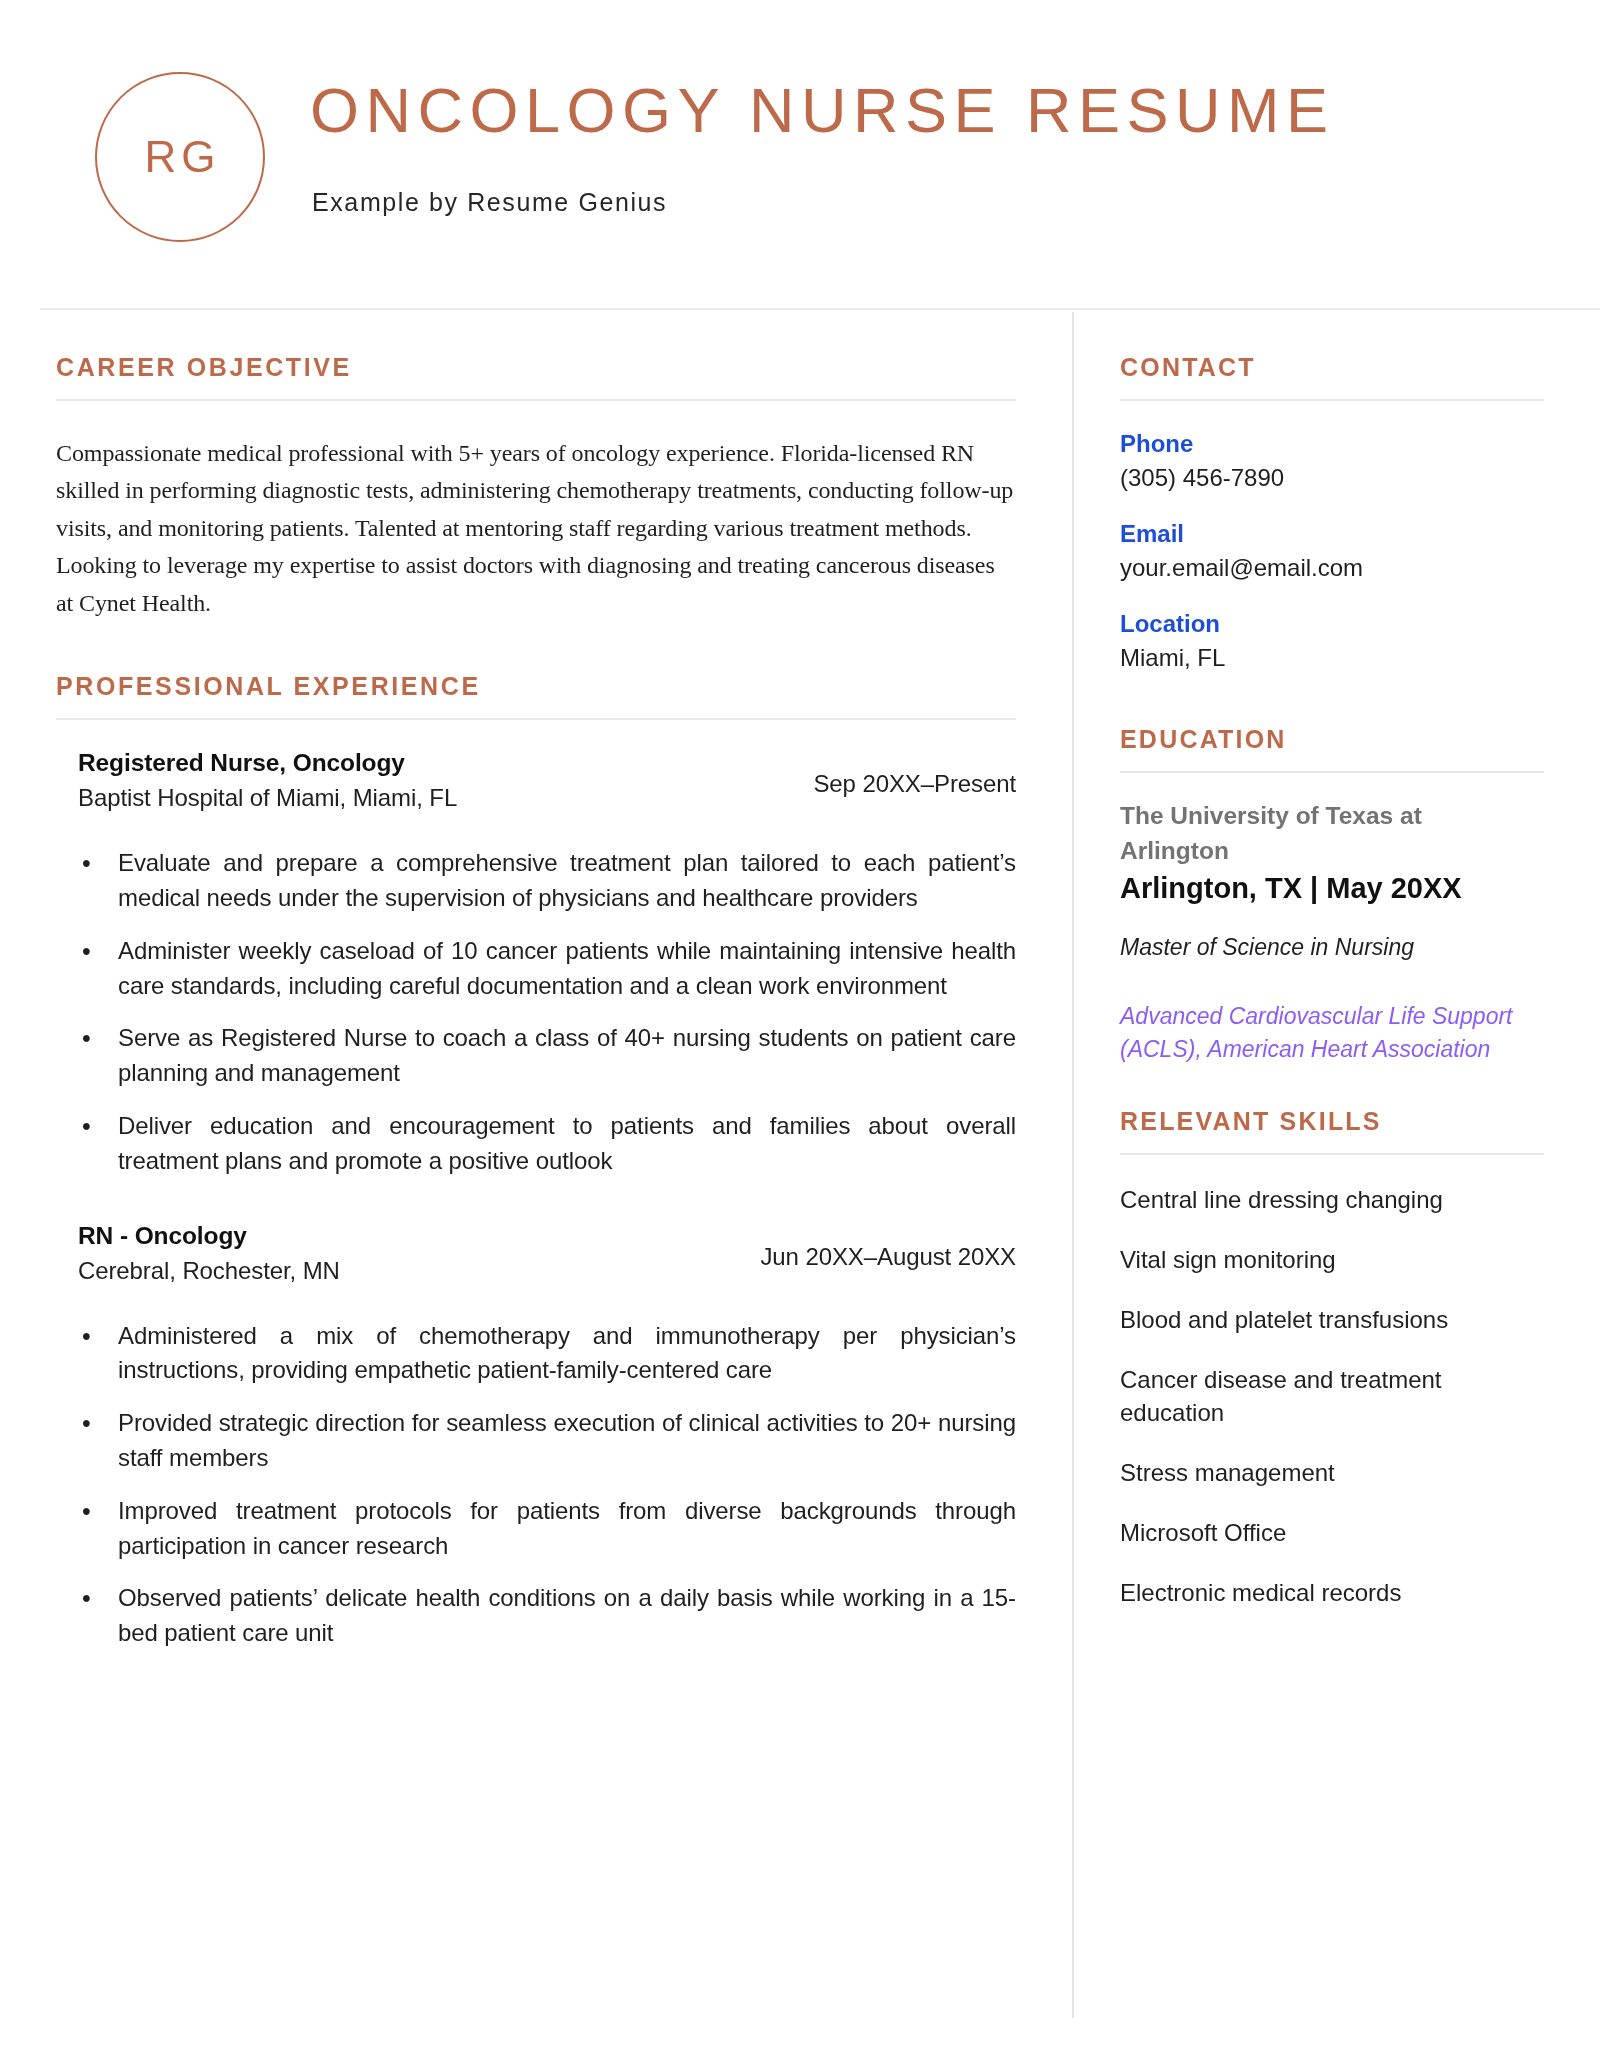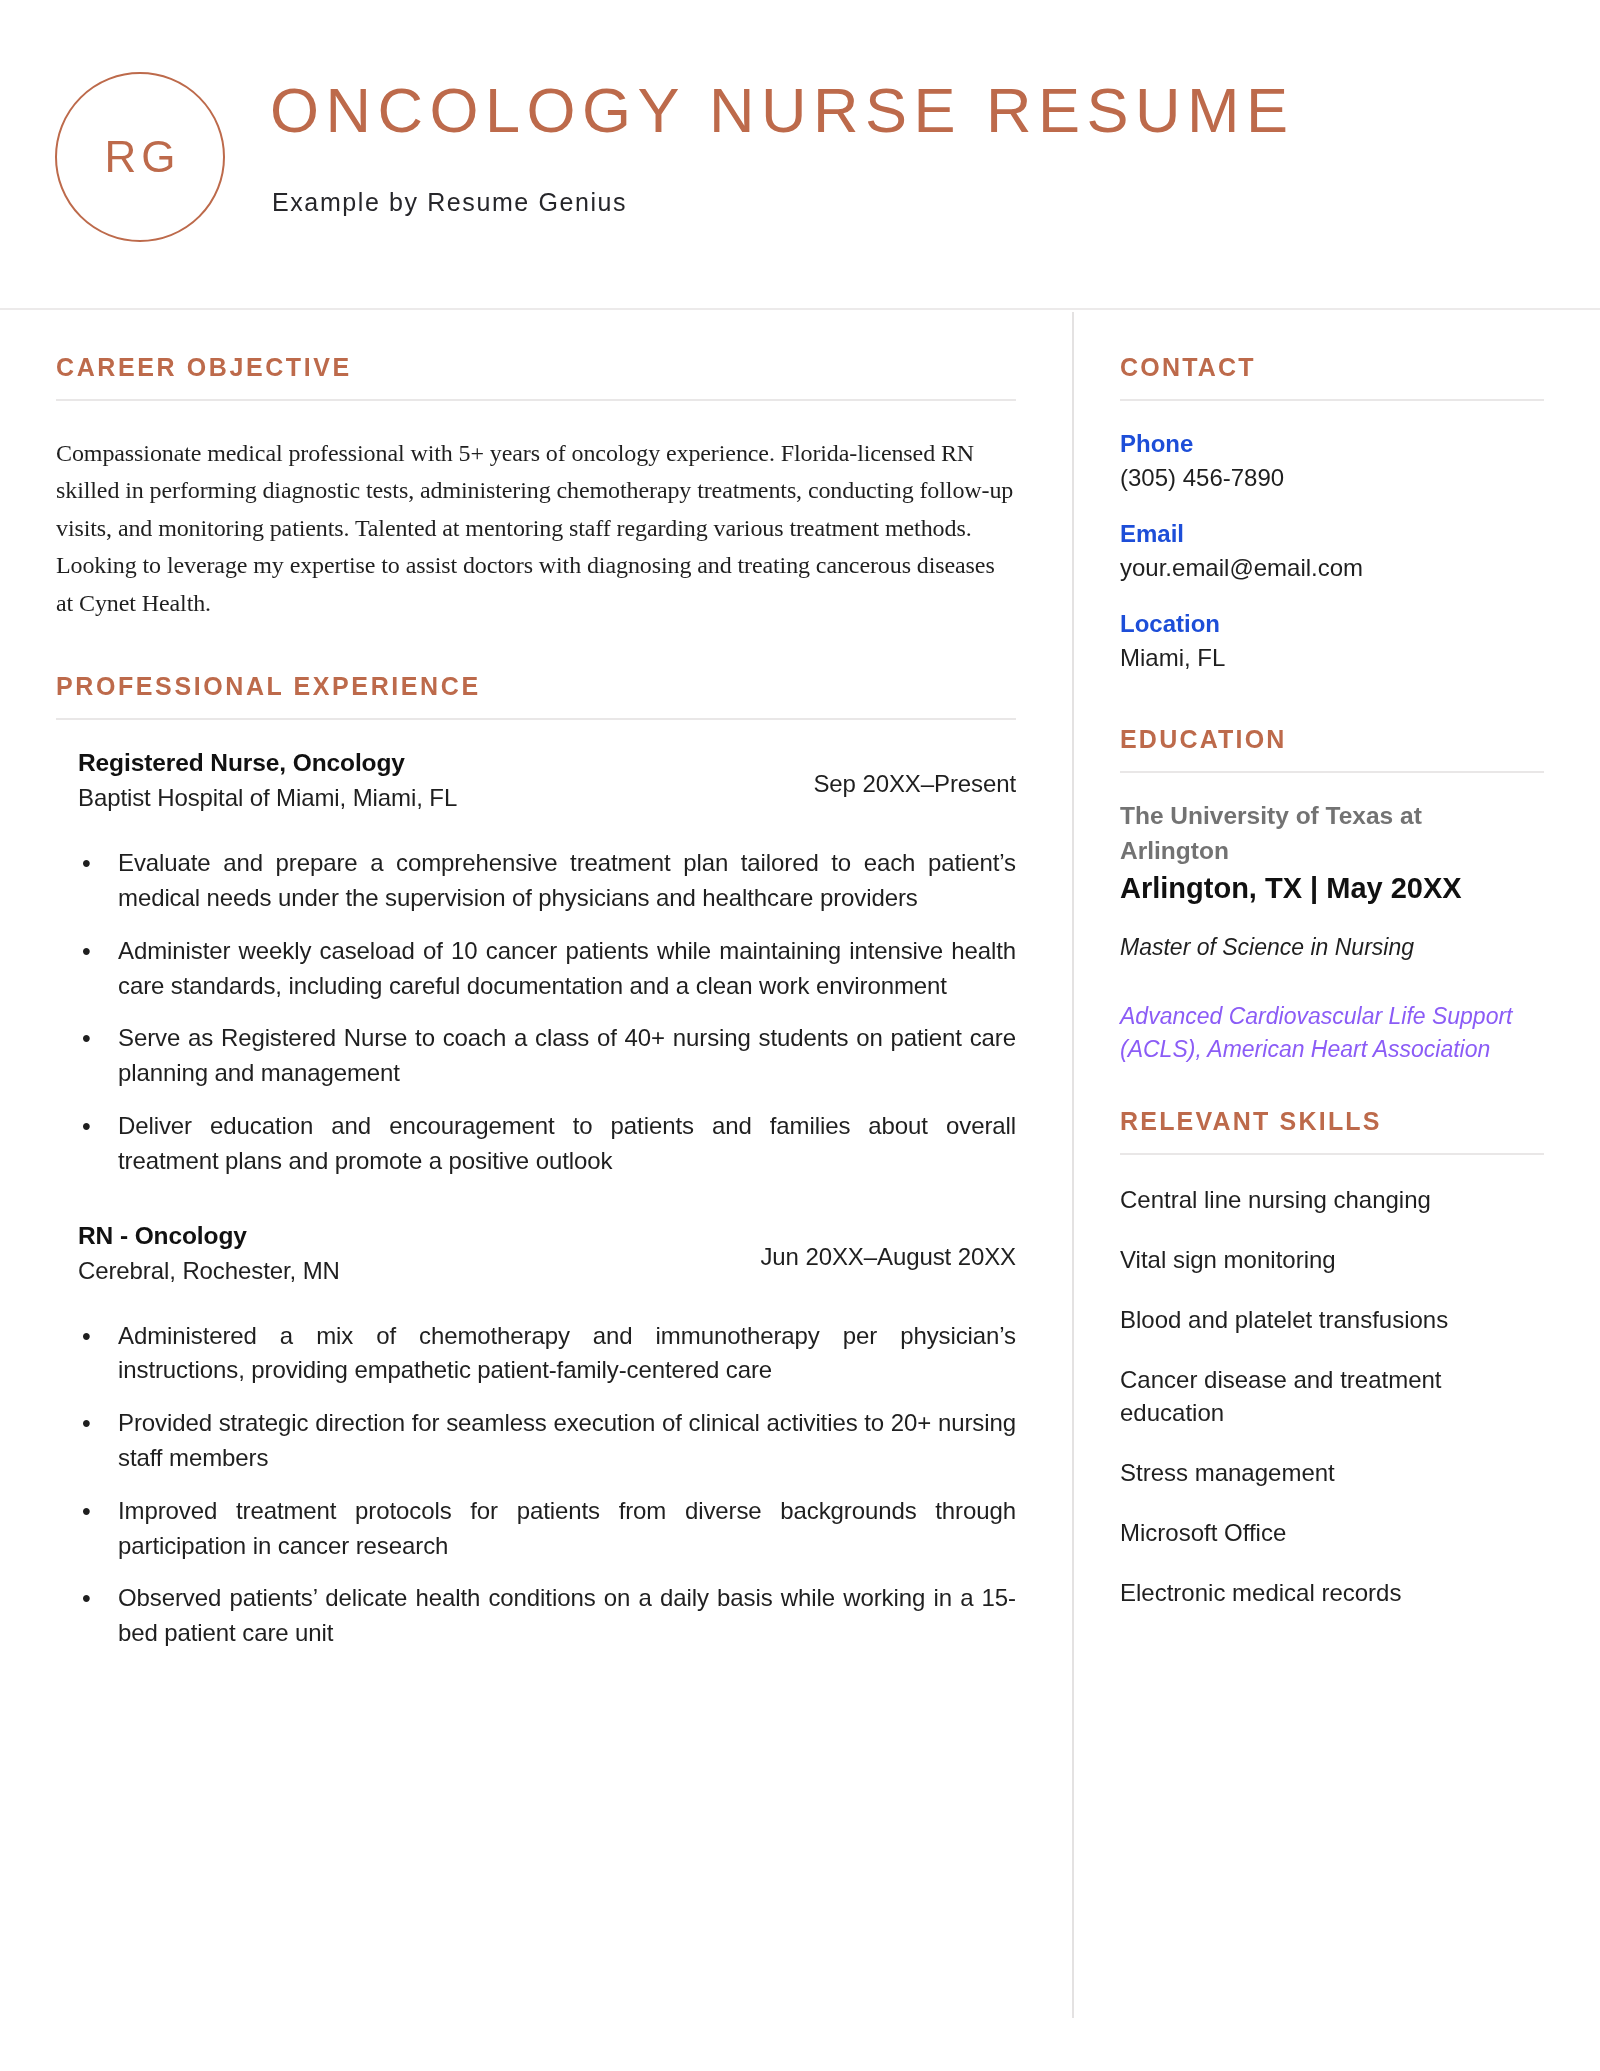--- a/index.html
+++ b/index.html
@@ -15,20 +15,21 @@
     color: #1c1c1c;
     position: relative;
     overflow: hidden;
   }
 
   .page {
     width: 1600px;
     height: 1925px;
     position: relative;
     background: #ffffff;
+    padding-left: 40px;
   }
 
   
   .header {
     position: relative;
     height: 310px;
     padding: 0;
   }
 
   .logo-circle {
@@ -392,21 +393,21 @@
           <div class="edu-cert">Advanced Cardiovascular Life Support (ACLS), American Heart Association</div>
         </div>
       </div>
 
       <div class="gap-40"></div>
 
       <div class="section">
         <div class="sec-head">RELEVANT SKILLS</div>
         <div class="sec-rule"></div>
         <ul class="skills-list">
-          <li>Central line nursing changing</li>
+          <li>Central line dressing changing</li>
           <li>Vital sign monitoring</li>
           <li>Blood and platelet transfusions</li>
           <li>Cancer disease and treatment education</li>
           <li>Stress management</li>
           <li>Microsoft Office</li>
           <li>Electronic medical records</li>
         </ul>
       </div>
 
     </div>

